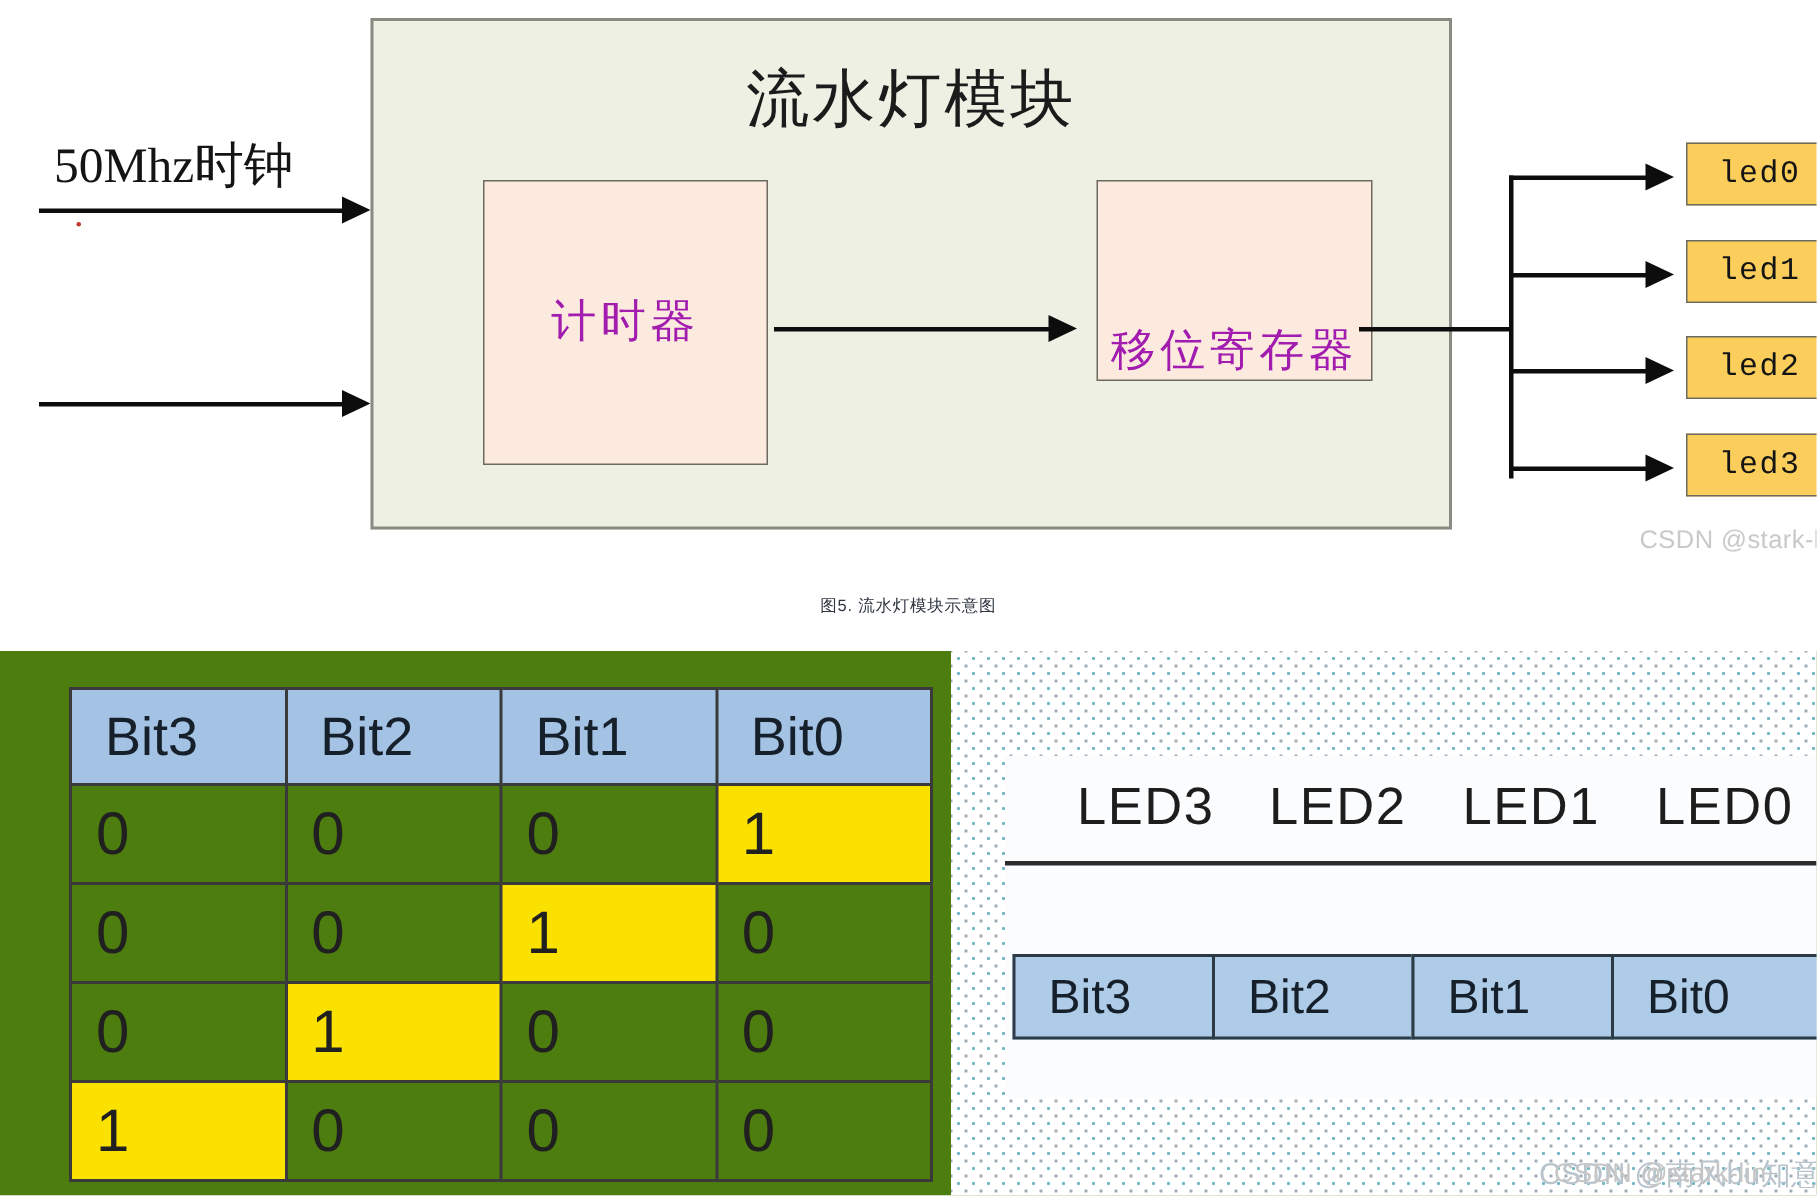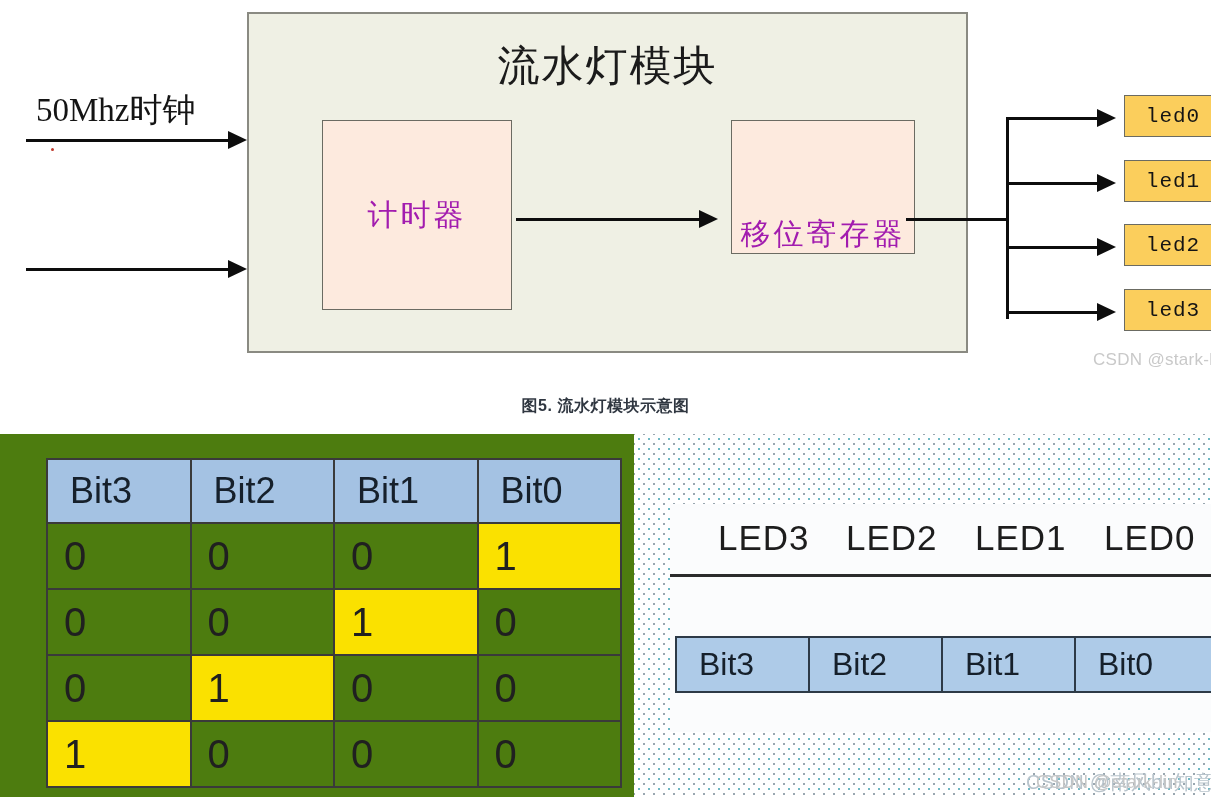--- a/index.html
+++ b/index.html
@@ -56,21 +56,21 @@
     font-family:"Liberation Mono","DejaVu Sans Mono",monospace;font-size:21px;color:#141414;
     letter-spacing:1px;
   }
 
   .wm{position:absolute;color:#c9c9c9;font-size:17px;white-space:nowrap;letter-spacing:.3px;}
   #wm-top{left:1093px;top:350px;}
 
   
   #caption{
     position:absolute;left:0;top:396px;width:1211px;text-align:center;
-    font-size:16px;font-weight:bold;color:#2f3640;letter-spacing:.5px;
+    font-size:11px;font-weight:normal;color:#2f3640;letter-spacing:.5px;
   }
 
   
   #bottom{position:absolute;left:0;top:434px;width:1211px;height:363px;background:#4d7c0f;}
 
   
   #bit-table{
     position:absolute;left:46px;top:24px;width:576px;
     border-collapse:collapse;table-layout:fixed;
   }

